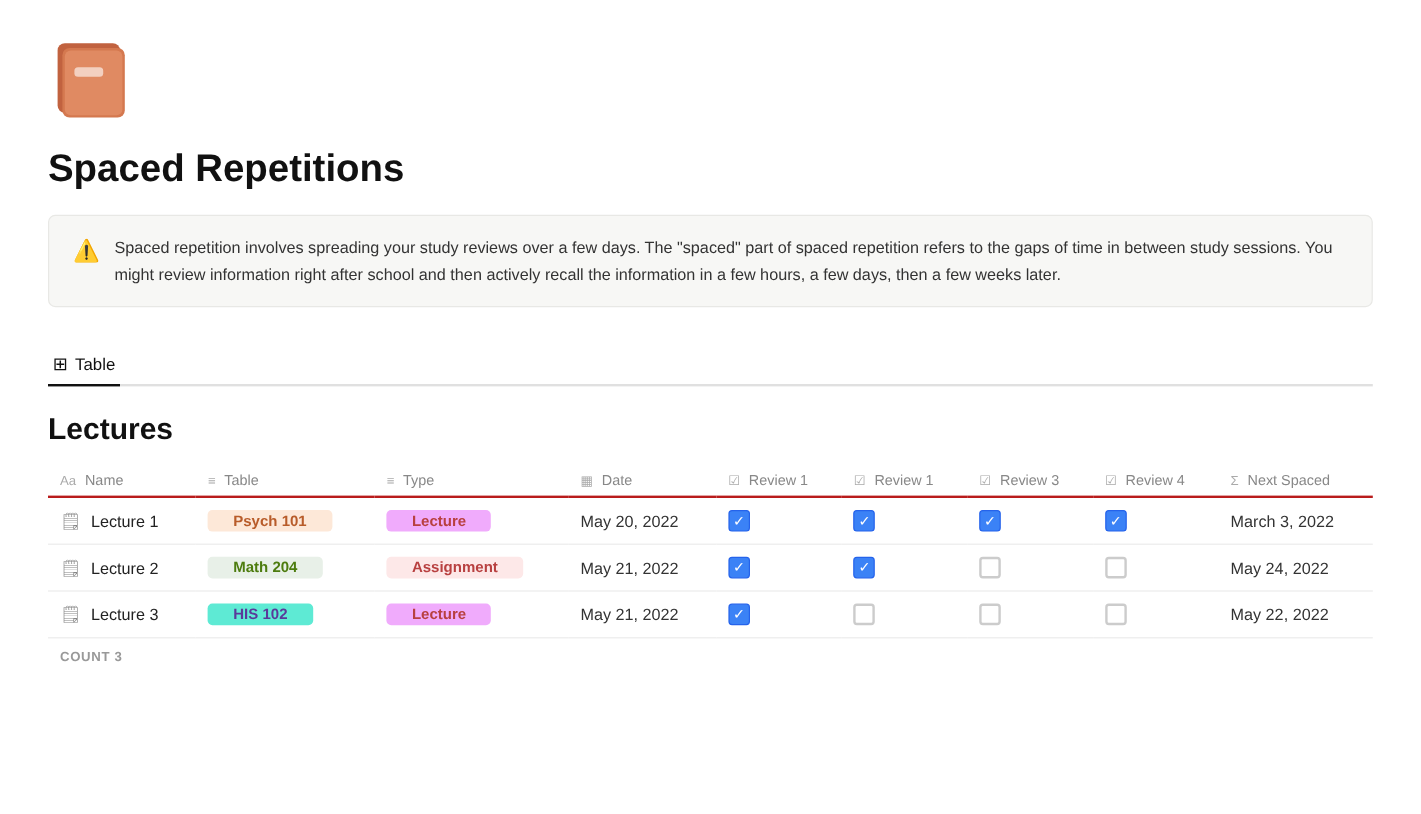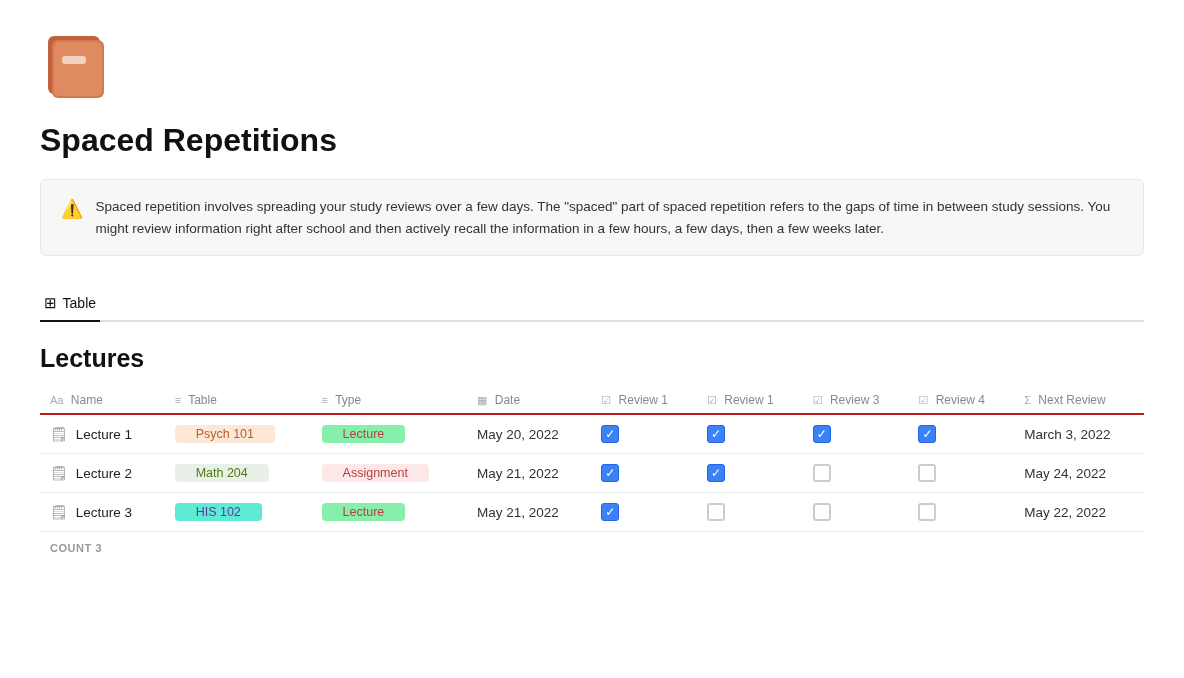--- a/index.html
+++ b/index.html
@@ -108,26 +108,26 @@
     }
     .doc-icon {
       color: #888;
       font-size: 14px;
     }
     .tag {
       display: inline-block;
       padding: 2px 21px;
       border-radius: 4px;
       font-size: 12.5px;
-      font-weight: 400;
+      font-weight: 700;
     }
     .tag-psych { background: #fde8d8; color: #b85c2a; }
     .tag-math { background: #e8f0e8; color: #4d7c0f; }
     .tag-his { background: #5eead4; color: #5a3a9a; }
-    .tag-lecture { background: #86efac; color: #b84040; }
+    .tag-lecture { background: #f0abfc; color: #b84040; }
     .tag-assignment { background: #fde8e8; color: #b84040; }
     .checkbox-checked {
       width: 18px;
       height: 18px;
       background: #3b82f6;
       border: 1px solid #2563eb;
       border-radius: 3px;
       display: flex;
       align-items: center;
       justify-content: center;
@@ -210,21 +210,21 @@
       <th>
         <span class="col-icon">☑</span>
         <span>Review 3</span>
       </th>
       <th>
         <span class="col-icon">☑</span>
         <span>Review 4</span>
       </th>
       <th>
         <span class="col-icon">Σ</span>
-        <span>Next Review</span>
+        <span>Next Spaced</span>
       </th>
     </tr>
   </thead>
   <tbody id="table-body">
   <tr>
     <td>
       <div class="name-cell">
         <span class="doc-icon">🗒</span>
         <span>Lecture 1</span>
       </div>

